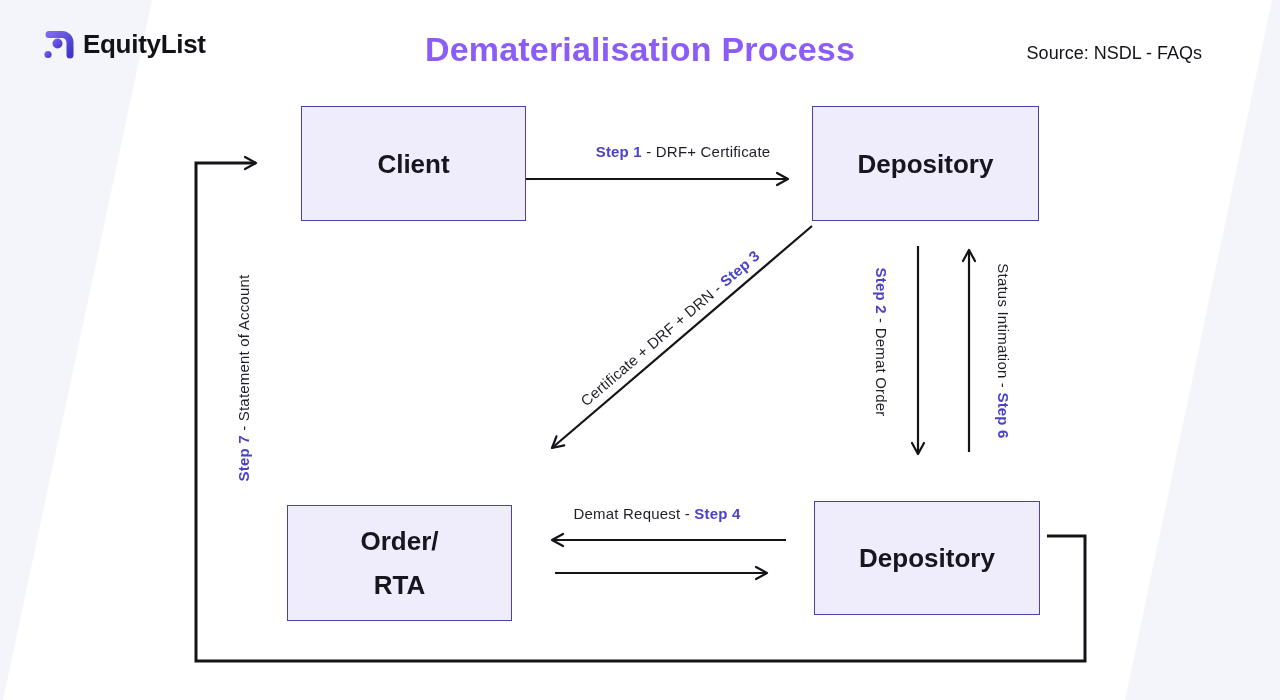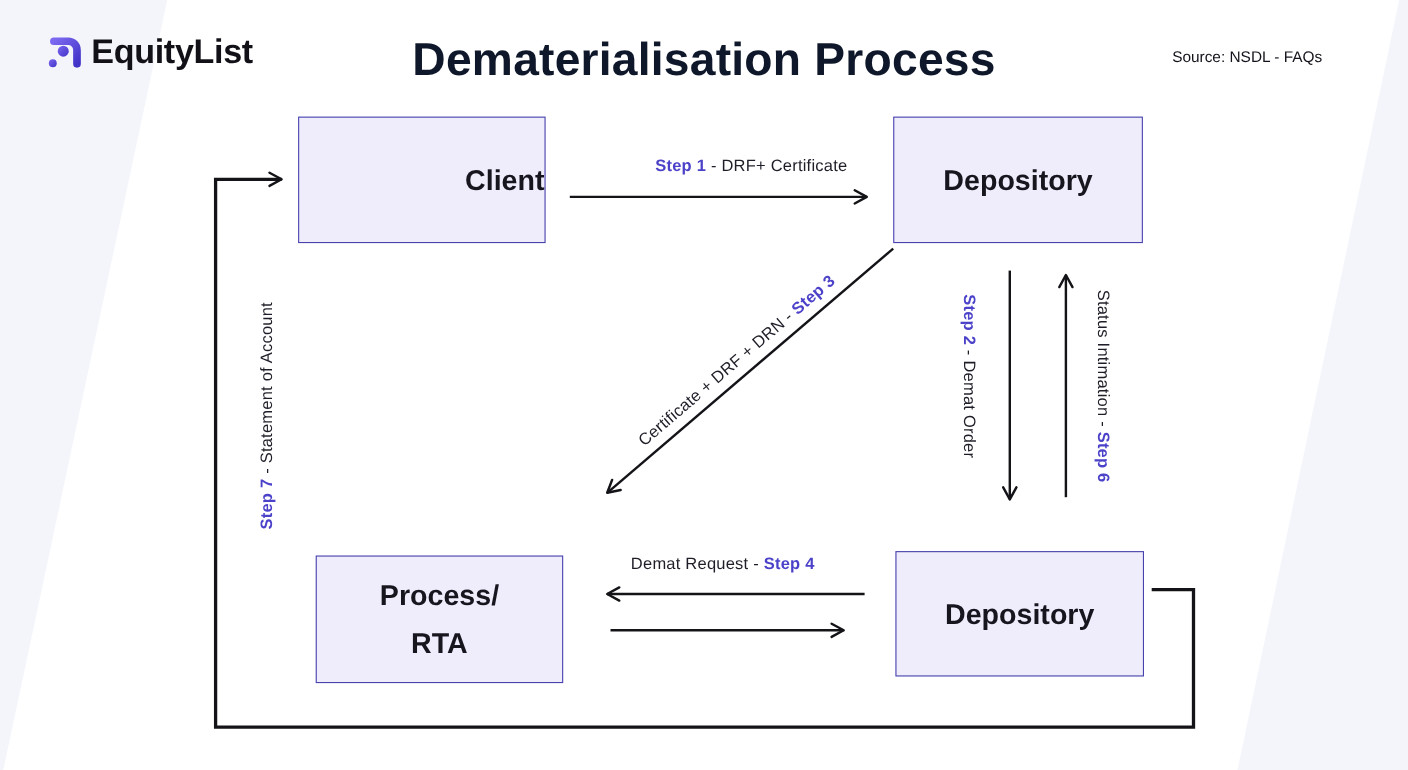--- a/index.html
+++ b/index.html
@@ -3,33 +3,33 @@
 <meta charset="utf-8">
 <style>
   html,body{margin:0;padding:0;background:#fff;}
   .stage{
     position:relative;width:1280px;height:700px;background:#ffffff;overflow:hidden;
     font-family:"Liberation Sans","DejaVu Sans",sans-serif;color:#1b1a24;
   }
   svg.overlay{position:absolute;left:0;top:0;z-index:1;}
   
   .logo{position:absolute;left:42px;top:29px;display:flex;align-items:center;gap:7px;z-index:3;}
-  .logo-text{font-size:31px;font-weight:700;color:#121118;letter-spacing:-0.3px;}
+  .logo-text{font-size:26px;font-weight:700;color:#121118;letter-spacing:-0.3px;}
   .title{
     position:absolute;left:0;right:0;top:30px;text-align:center;margin:0;z-index:3;
-    font-size:42px;font-weight:700;color:#0f172a;letter-spacing:0.2px;
+    font-size:34px;font-weight:700;color:#8b5cf6;letter-spacing:0.2px;
   }
-  .source{position:absolute;right:78px;top:43px;font-size:14px;color:#14131b;z-index:3;}
+  .source{position:absolute;right:78px;top:43px;font-size:18px;color:#14131b;z-index:3;}
   
   .node{
     position:absolute;z-index:2;background:#efedfb;border:1.6px solid#4742ae;
     display:flex;flex-direction:column;align-items:center;justify-content:center;
     font-size:26px;font-weight:600;color:#17161f;line-height:44px;text-align:center;
   }
-  .node-client{left:271px;top:106px;width:223px;height:113px;align-items:flex-end;}
+  .node-client{left:301px;top:106px;width:223px;height:113px;}
   .node-dp{left:812px;top:106px;width:225px;height:113px;}
   .node-issuer{left:287px;top:505px;width:223px;height:114px;}
   .node-depository{left:814px;top:501px;width:224px;height:112px;}
   
   .elabel{
     position:absolute;z-index:2;white-space:nowrap;font-size:15px;color:#1f1e28;
     transform:translate(-50%,-50%);letter-spacing:0.2px;
   }
   .elabel .step{font-weight:700;color:#4b42c9;}
   .rot90{transform:translate(-50%,-50%) rotate(90deg);}
@@ -78,21 +78,21 @@
 
   <div class="node node-client">
     <div>Client</div>
   </div>
 
   <div class="node node-dp">
     <div>Depository</div>
   </div>
 
   <div class="node node-issuer">
-    <div>Process/</div>
+    <div>Order/</div>
     <div>RTA</div>
   </div>
 
   <div class="node node-depository">
     <div>Depository</div>
   </div>
 
   <div class="elabel" style="left:647px;top:151px;margin-left:36px;">
     <span class="step">Step 1</span><span> - DRF+ Certificate</span>
   </div>

